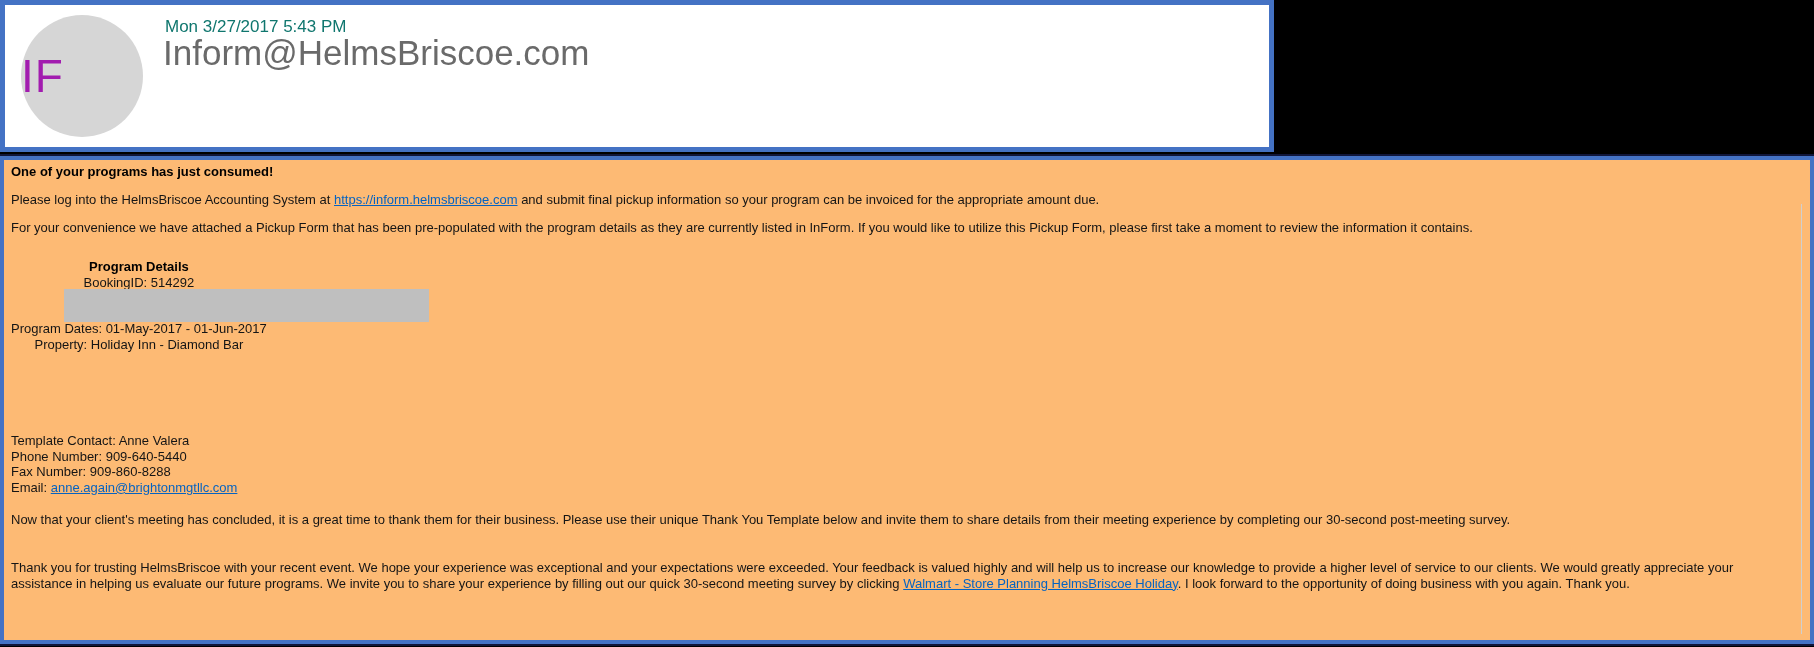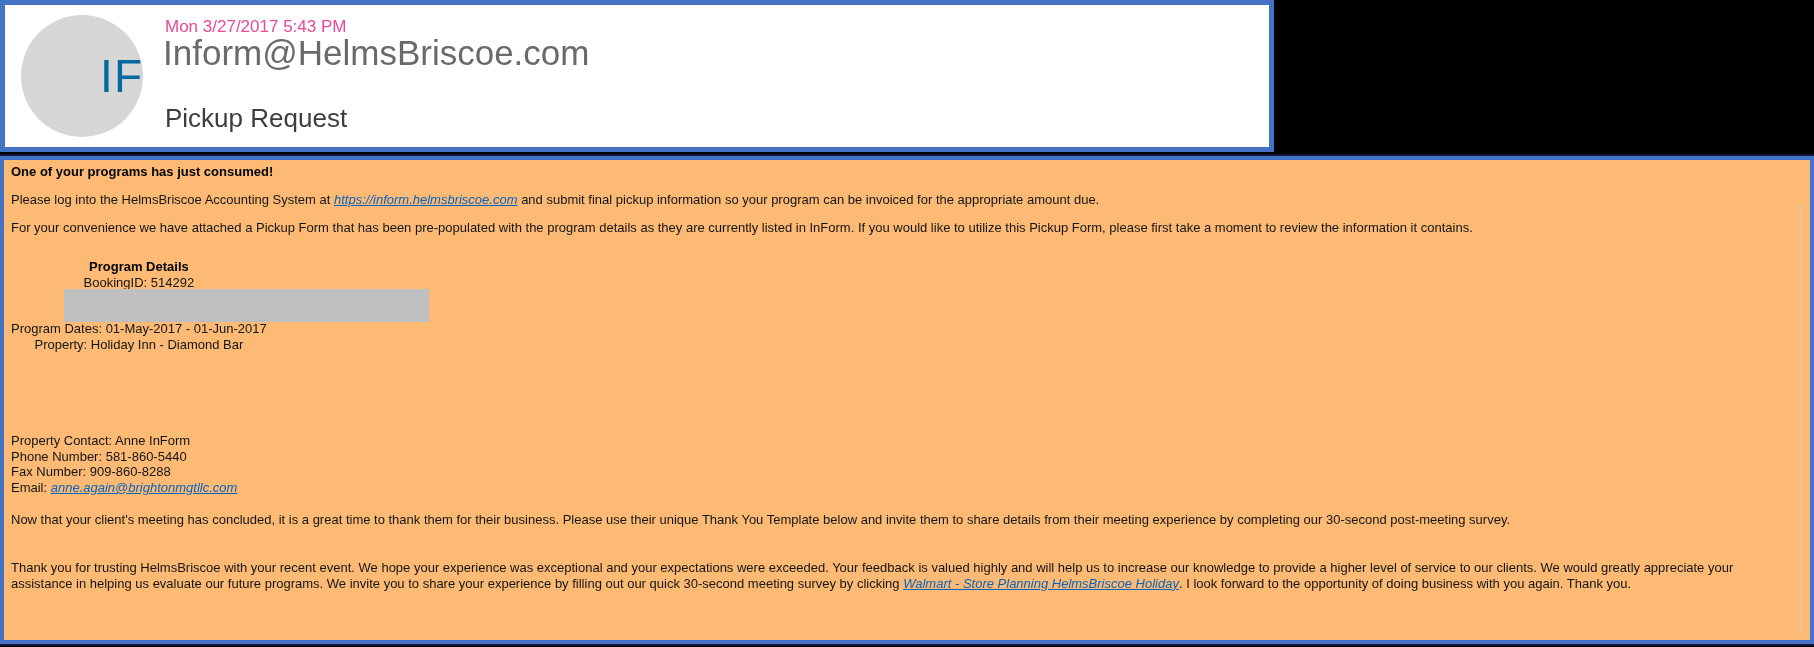--- a/index.html
+++ b/index.html
@@ -22,30 +22,30 @@
     border: 5px solid #4472C4;
   }
   .avatar {
     position: absolute;
     left: 16px; top: 10px;
     width: 122px; height: 122px;
     border-radius: 50%;
     background: #d6d6d6;
     display: flex;
     align-items: center;
-    justify-content: flex-end;
+    justify-content: flex-start;
     font-size: 46px;
-    color: #0369a1;
+    color: #a21caf;
     letter-spacing: 1px;
   }
   .hdr-date {
     position: absolute;
     left: 160px; top: 12px;
     font-size: 17px;
-    color: #ec4899;
+    color: #0f766e;
   }
   .hdr-sender {
     position: absolute;
     left: 158px; top: 28px;
     font-size: 35px;
     font-weight: 400;
     color: #6a6a6a;
   }
   .hdr-subject {
     position: absolute;
@@ -71,21 +71,20 @@
     font-size: 13px;
     line-height: 15.6px;
     color: #151515;
     white-space: nowrap;
   }
   .b { font-weight: bold; color: #000; }
   a.lnk {
     color: #0563C1;
     text-decoration: underline;
     cursor: pointer;
-    font-style: italic;
   }
   .redaction {
     position: absolute;
     left: 60px; top: 129px;
     width: 365px; height: 33px;
     background: #bfbfbf;
   }
   .frame-edge {
     position: absolute;
     left: 1797px; top: 44px;
@@ -95,21 +94,20 @@
 </style>
 </head>
 <body>
 
 <div class="header-box">
   <div class="avatar">
     <span>IF</span>
   </div>
   <div class="hdr-date">Mon 3/27/2017 5:43 PM</div>
   <div class="hdr-sender">Inform@HelmsBriscoe.com</div>
-  <div class="hdr-subject">Pickup Request</div>
 </div>
 
 <div class="body-box">
 
   <div class="blk b" style="top:4px;">One of your programs has just consumed!</div>
 
   <div class="blk" style="top:32px;">
     <span>Please log into the HelmsBriscoe Accounting System at </span><a class="lnk">https://inform.helmsbriscoe.com</a><span> and submit final pickup information so your program can be invoiced for the appropriate amount due.</span>
   </div>
 
@@ -121,22 +119,22 @@
     <div>Client:</div>
     <div>Program Name:</div>
     <div>Program Dates: 01-May-2017 - 01-Jun-2017</div>
     <div>Property: Holiday Inn - Diamond Bar</div>
   </div>
 
   <div class="redaction"></div>
 
 
   <div class="blk" style="top:273px;">
-    <div>Property Contact: Anne InForm</div>
-    <div>Phone Number: 581-860-5440</div>
+    <div>Template Contact: Anne Valera</div>
+    <div>Phone Number: 909-640-5440</div>
     <div>Fax Number: 909-860-8288</div>
     <div><span>Email: </span><a class="lnk">anne.again@brightonmgtllc.com</a></div>
   </div>
 
   <div class="blk" style="top:352px;">
     <div>Now that your client's meeting has concluded, it is a great time to thank them for their business. Please use their unique Thank You Template below and invite them to share details from their meeting experience by completing our 30-second post-meeting survey.</div>
   </div>
 
   <div class="blk" style="top:400px;">
     <div>Thank you for trusting HelmsBriscoe with your recent event. We hope your experience was exceptional and your expectations were exceeded. Your feedback is valued highly and will help us to increase our knowledge to provide a higher level of service to our clients. We would greatly appreciate your</div>

